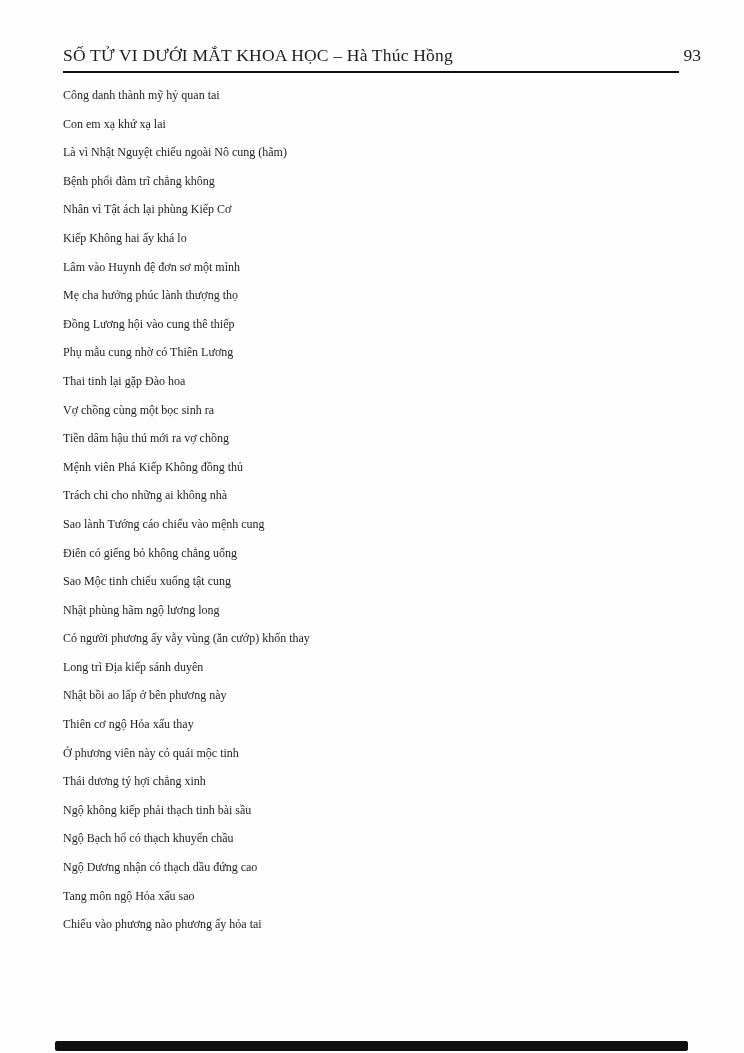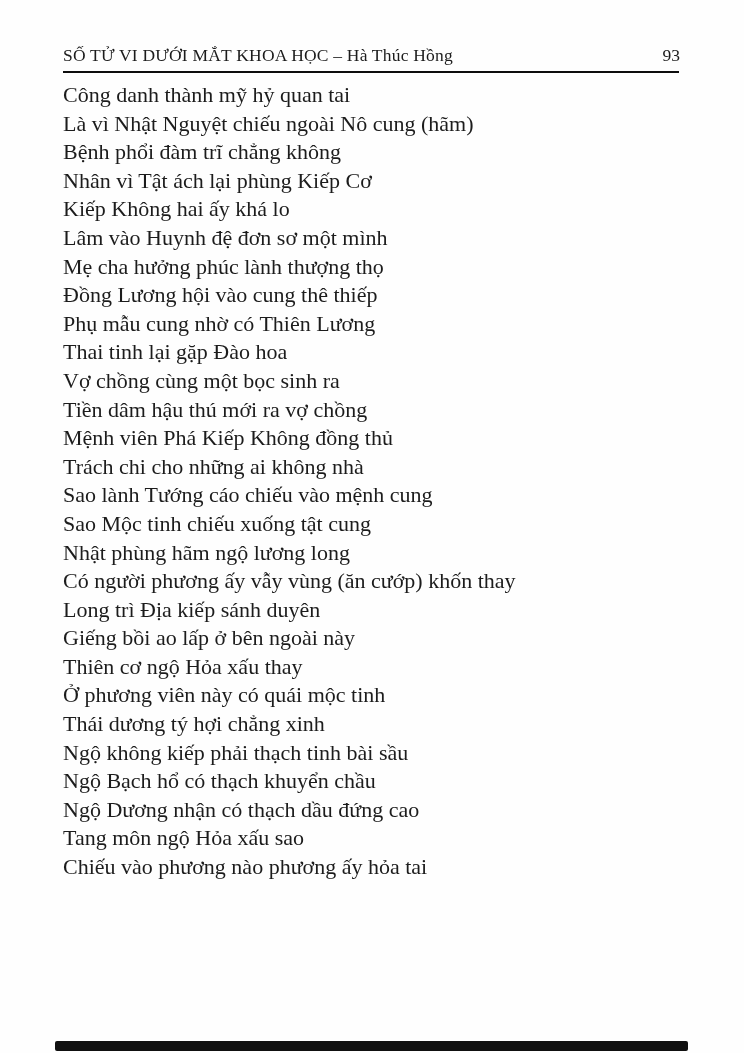--- a/index.html
+++ b/index.html
@@ -32,36 +32,36 @@
     align-items: baseline;
   }
   .header-title {
     font-size: 17.5px;
     letter-spacing: 0.2px;
     white-space: nowrap;
   }
   .header-page-number {
     font-size: 17.5px;
     position: relative;
-    left: 1px;
+    left: 22px;
   }
   .header-rule {
     margin-top: 5px;
     height: 0;
     border-bottom: 2px solid #0d0d0d;
   }
   .poem {
     position: absolute;
     top: 81px;
     left: 63px;
     right: 40px;
   }
   .poem p {
     margin: 0;
-    font-size: 22px;
+    font-size: 12px;
     line-height: 28.6px;
     white-space: nowrap;
   }
   .bottom-scan-bar {
     position: absolute;
     left: 55px;
     top: 1041px;
     width: 633px;
     height: 10px;
     background: #101010;
@@ -76,39 +76,41 @@
   <div class="page-header">
     <div class="page-header-row">
       <span class="header-title">SỐ TỬ VI DƯỚI MẮT KHOA HỌC – Hà Thúc Hồng</span>
       <span class="header-page-number">93</span>
     </div>
     <div class="header-rule"></div>
   </div>
 
   <div class="poem">
     <p>Công danh thành mỹ hỷ quan tai</p>
+    <p>Con em xạ khứ xạ lai</p>
     <p>Là vì Nhật Nguyệt chiếu ngoài Nô cung (hãm)</p>
     <p>Bệnh phổi đàm trĩ chẳng không</p>
     <p>Nhân vì Tật ách lại phùng Kiếp Cơ</p>
     <p>Kiếp Không hai ấy khá lo</p>
     <p>Lâm vào Huynh đệ đơn sơ một mình</p>
     <p>Mẹ cha hưởng phúc lành thượng thọ</p>
     <p>Đồng Lương hội vào cung thê thiếp</p>
     <p>Phụ mẫu cung nhờ có Thiên Lương</p>
     <p>Thai tinh lại gặp Đào hoa</p>
     <p>Vợ chồng cùng một bọc sinh ra</p>
     <p>Tiền dâm hậu thú mới ra vợ chồng</p>
     <p>Mệnh viên Phá Kiếp Không đồng thủ</p>
     <p>Trách chi cho những ai không nhà</p>
     <p>Sao lành Tướng cáo chiếu vào mệnh cung</p>
+    <p>Điên có giếng bỏ không chẳng uống</p>
     <p>Sao Mộc tinh chiếu xuống tật cung</p>
     <p>Nhật phùng hãm ngộ lương long</p>
     <p>Có người phương ấy vẫy vùng (ăn cướp) khốn thay</p>
     <p>Long trì Địa kiếp sánh duyên</p>
-    <p>Giếng bồi ao lấp ở bên ngoài này</p>
+    <p>Nhật bồi ao lấp ở bên phương này</p>
     <p>Thiên cơ ngộ Hỏa xấu thay</p>
     <p>Ở phương viên này có quái mộc tinh</p>
     <p>Thái dương tý hợi chẳng xinh</p>
     <p>Ngộ không kiếp phải thạch tinh bài sầu</p>
     <p>Ngộ Bạch hổ có thạch khuyển chầu</p>
     <p>Ngộ Dương nhận có thạch dầu đứng cao</p>
     <p>Tang môn ngộ Hỏa xấu sao</p>
     <p>Chiếu vào phương nào phương ấy hỏa tai</p>
   </div>
 

